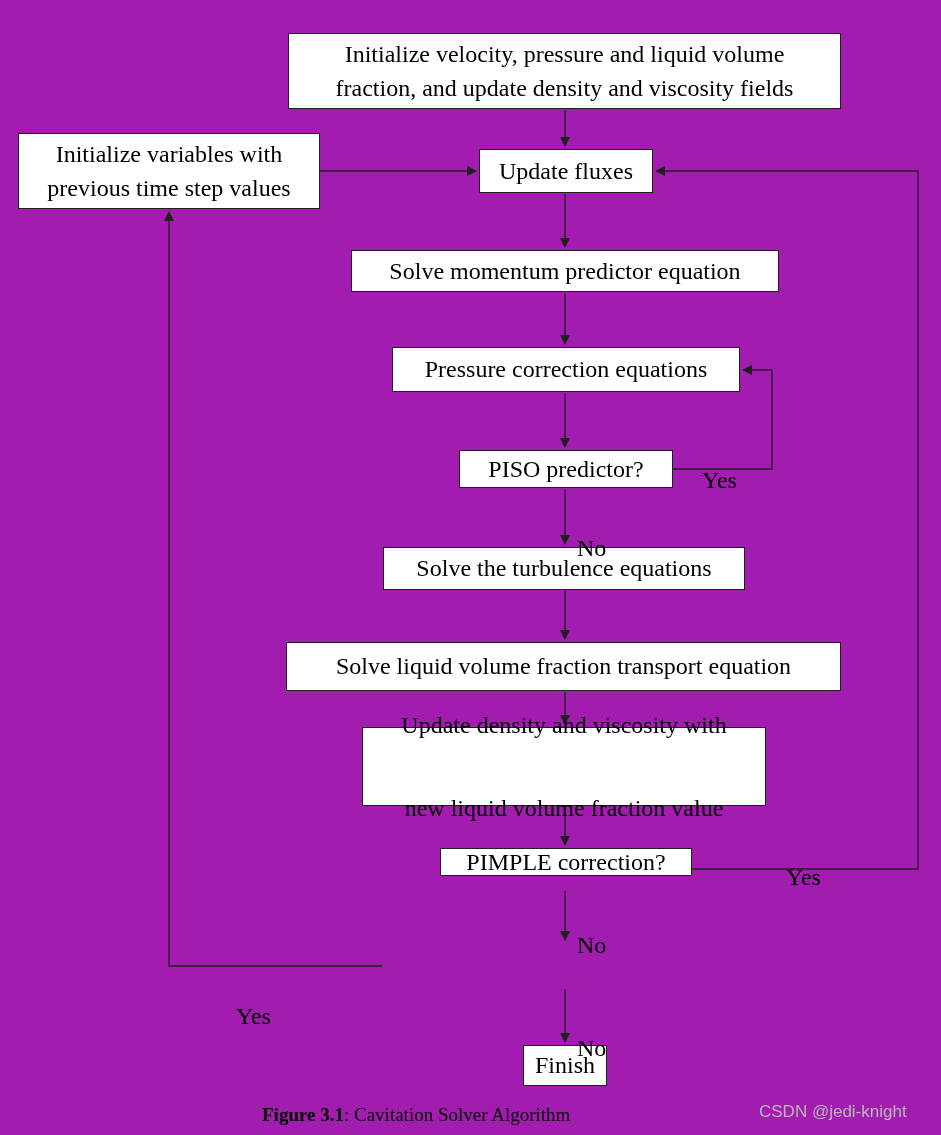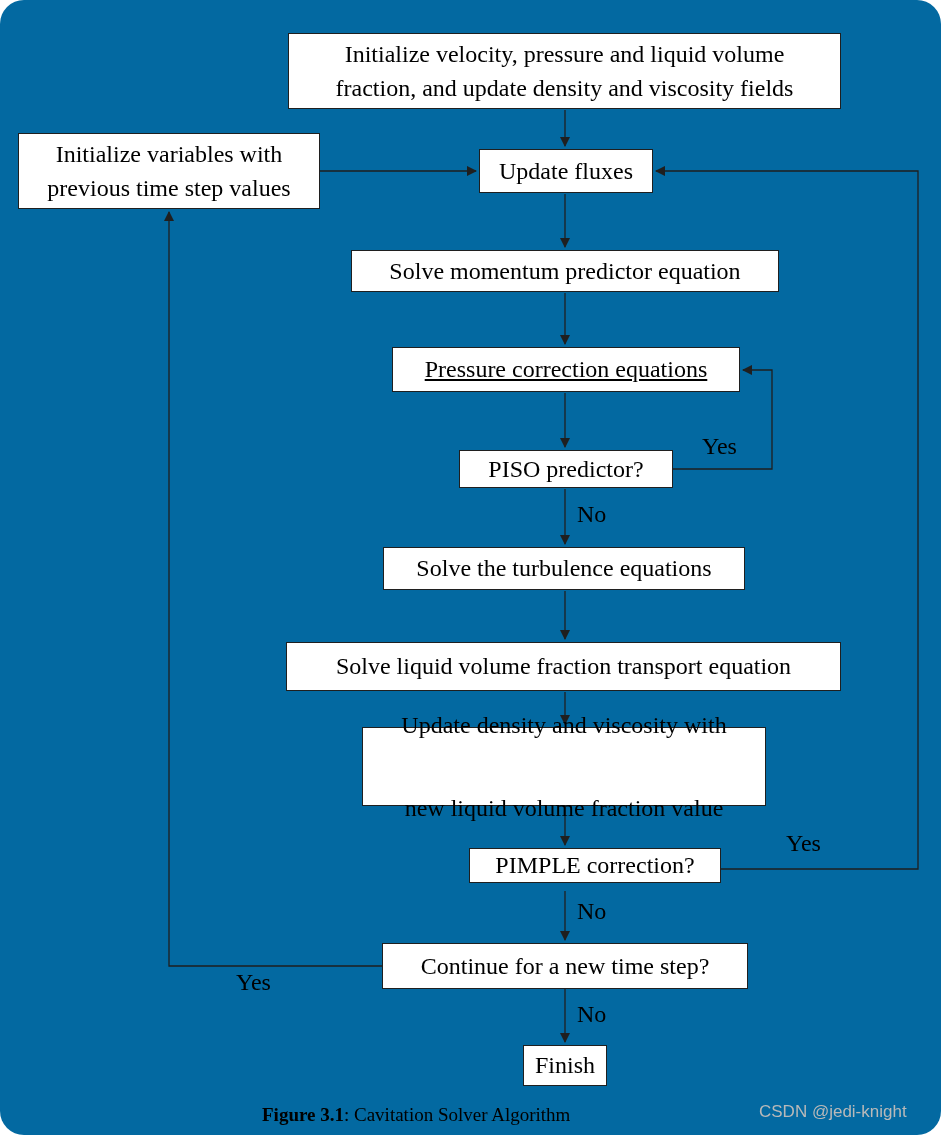--- a/index.html
+++ b/index.html
@@ -1,24 +1,23 @@
 <!DOCTYPE html>
 <html><head>
 <meta charset="utf-8">
 <style>
   html, body { margin: 0; padding: 0; background: #ffffff; }
   .canvas {
     position: relative;
     width: 941px;
     height: 1135px;
-    background: #0369a1;
+    background: #a21caf;
     font-family: "Liberation Serif", serif;
     color: #000000;
     overflow: hidden;
-    border-radius: 24px;
   }
   svg.wires {
     position: absolute;
     left: 0; top: 0;
     width: 941px; height: 1135px;
     pointer-events: none;
   }
   .node {
     position: absolute;
     box-sizing: border-box;
@@ -30,20 +29,21 @@
     justify-content: center;
     text-align: center;
     font-size: 24px;
     line-height: 1.42;
   }
   .node span { display: block; white-space: nowrap; }
   .flow-label {
     position: absolute;
     font-size: 24px;
     white-space: nowrap;
+    margin-top: 34px;
   }
   .caption {
     position: absolute;
     left: 262px;
     top: 1104px;
     font-size: 19px;
     white-space: nowrap;
   }
   .caption .cap-label { font-weight: bold; }
   .watermark {
@@ -54,26 +54,26 @@
     font-size: 17px;
     color: #b9b9b9;
     white-space: nowrap;
   }
 
   
   #n-init     { left: 288px; top: 33px;  width: 553px; height: 76px; }
   #n-prev     { left: 18px;  top: 133px; width: 302px; height: 76px; }
   #n-fluxes   { left: 479px; top: 149px; width: 174px; height: 44px; }
   #n-momentum { left: 351px; top: 250px; width: 428px; height: 42px; }
-  #n-pressure { left: 392px; top: 347px; width: 348px; height: 45px; text-decoration: underline; }
+  #n-pressure { left: 392px; top: 347px; width: 348px; height: 45px; }
   #n-piso     { left: 459px; top: 450px; width: 214px; height: 38px; }
   #n-turb     { left: 383px; top: 547px; width: 362px; height: 43px; }
   #n-liquid   { left: 286px; top: 642px; width: 555px; height: 49px; }
   #n-density  { left: 362px; top: 727px; width: 404px; height: 79px; gap: 48px; }
-  #n-pimple   { left: 440px; top: 848px; width: 252px; height: 35px; margin-left: 29px; }
+  #n-pimple   { left: 440px; top: 848px; width: 252px; height: 28px; }
   #n-continue { left: 382px; top: 943px; width: 366px; height: 46px; }
   #n-finish   { left: 523px; top: 1045px; width: 84px; height: 41px; }
 
   
   #lbl-piso-yes     { left: 702px; top: 433px; }
   #lbl-piso-no      { left: 577px; top: 501px; }
   #lbl-pimple-yes   { left: 786px; top: 830px; }
   #lbl-pimple-no    { left: 577px; top: 898px; }
   #lbl-continue-yes { left: 236px; top: 969px; }
   #lbl-continue-no  { left: 577px; top: 1001px; }
@@ -143,23 +143,20 @@
 
   <div class="node" id="n-density">
     <span>Update density and viscosity with</span>
     <span>new liquid volume fraction value</span>
   </div>
 
   <div class="node" id="n-pimple">
     <span>PIMPLE correction?</span>
   </div>
 
-  <div class="node" id="n-continue">
-    <span>Continue for a new time step?</span>
-  </div>
 
   <div class="node" id="n-finish">
     <span>Finish</span>
   </div>
 
   <div class="flow-label" id="lbl-piso-yes">Yes</div>
   <div class="flow-label" id="lbl-piso-no">No</div>
   <div class="flow-label" id="lbl-pimple-yes">Yes</div>
   <div class="flow-label" id="lbl-pimple-no">No</div>
   <div class="flow-label" id="lbl-continue-yes">Yes</div>

